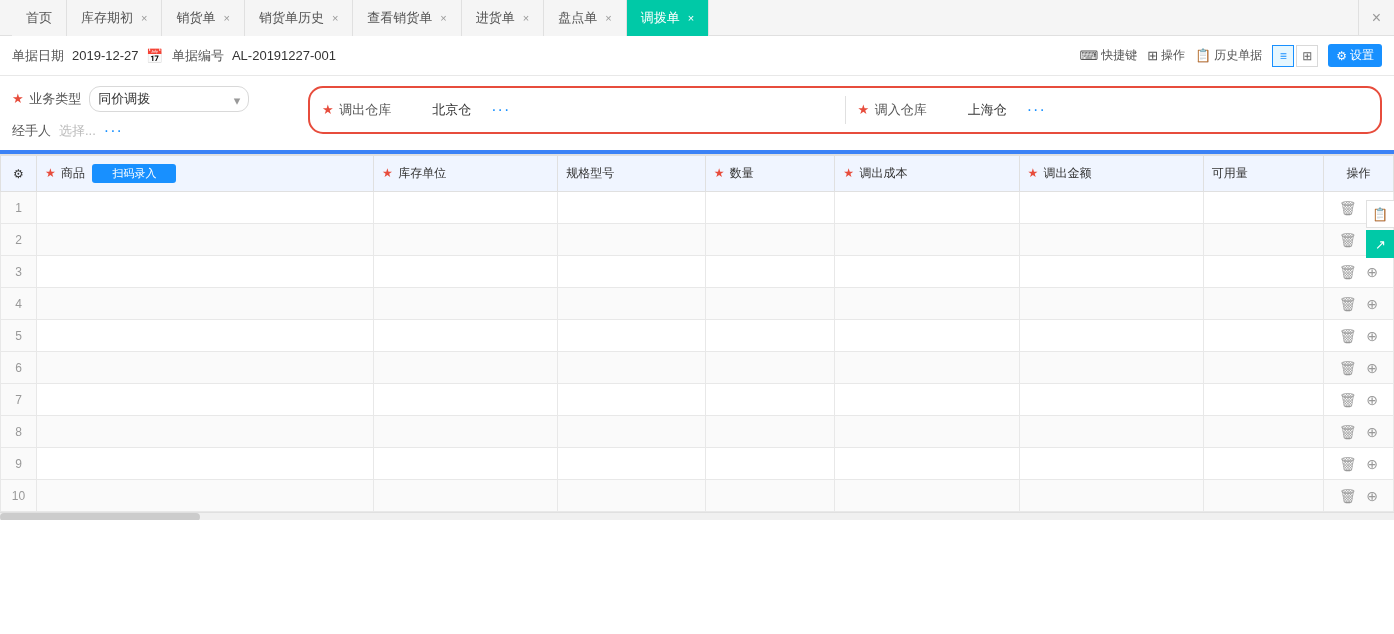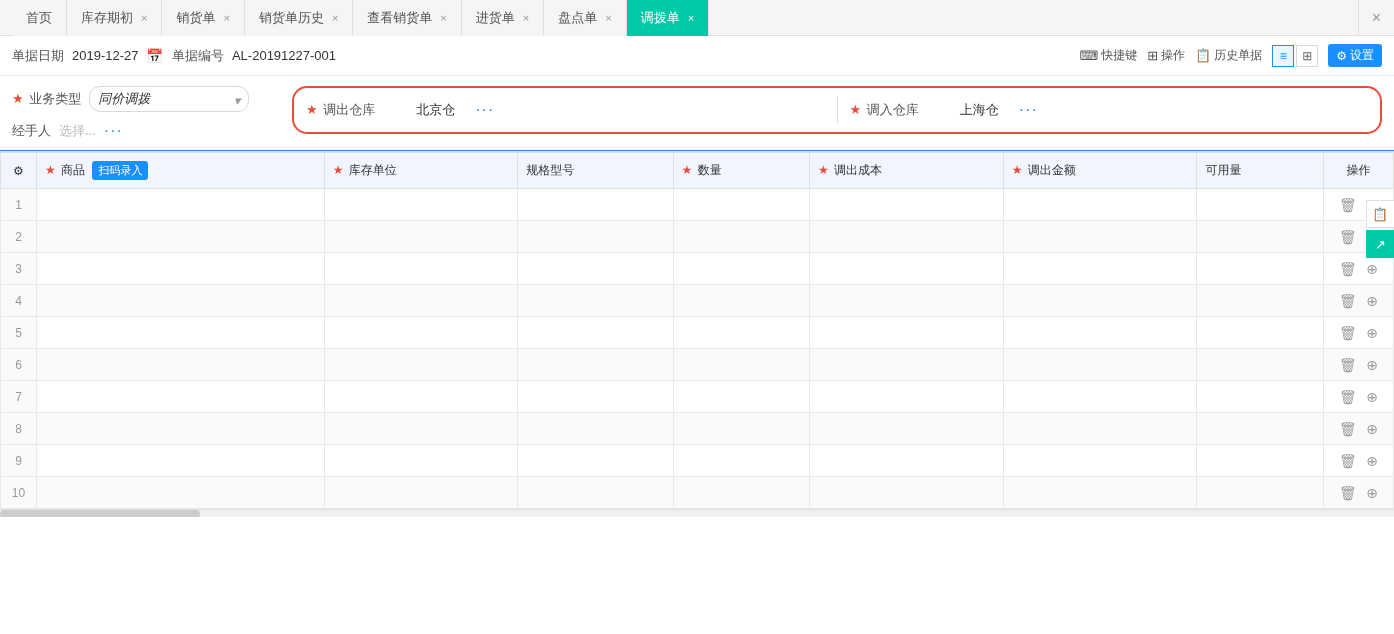--- a/index.html
+++ b/index.html
@@ -128,22 +128,23 @@
     .layout-btn.active {
       background: #e6f7ff;
       border-color: #1890ff;
       color: #1890ff;
     }
 
     
     .form-area {
       padding: 10px 12px;
       display: flex;
+      gap: 16px;
       align-items: flex-start;
-      border-bottom: 1px solid #3b82f6;
+      border-bottom: 4px solid #3b82f6;
     }
     .form-left {
       display: flex;
       flex-direction: column;
       gap: 10px;
       min-width: 280px;
     }
     .form-right-highlighted {
       flex: 1;
       border: 2px solid #e74c3c;
@@ -175,21 +176,20 @@
     .field-dropdown {
       display: flex;
       align-items: flex-end;
       gap: 4px;
       border: 1px solid #d9d9d9;
       border-radius: 11px;
       padding: 3px 8px;
       min-width: 160px;
       cursor: pointer;
       background: #fff;
-      font-style: italic;
     }
     .field-dropdown .arrow {
       margin-left: auto;
       color: #999;
     }
     .dots-btn {
       color: #1890ff;
       cursor: pointer;
       font-size: 16px;
       letter-spacing: 1px;
@@ -242,21 +242,21 @@
     }
     thead th.gear-col {
       width: 36px;
       text-align: center;
     }
     .scan-btn {
       background: #1890ff;
       color: #fff;
       border: none;
       border-radius: 3px;
-      padding: 2px 6px;
+      padding: 2px 20px;
       font-size: 11px;
       cursor: pointer;
       margin-left: 4px;
     }
     tbody tr {
       height: 32px;
     }
     tbody tr:nth-child(even) {
       background: #fafafa;
     }

